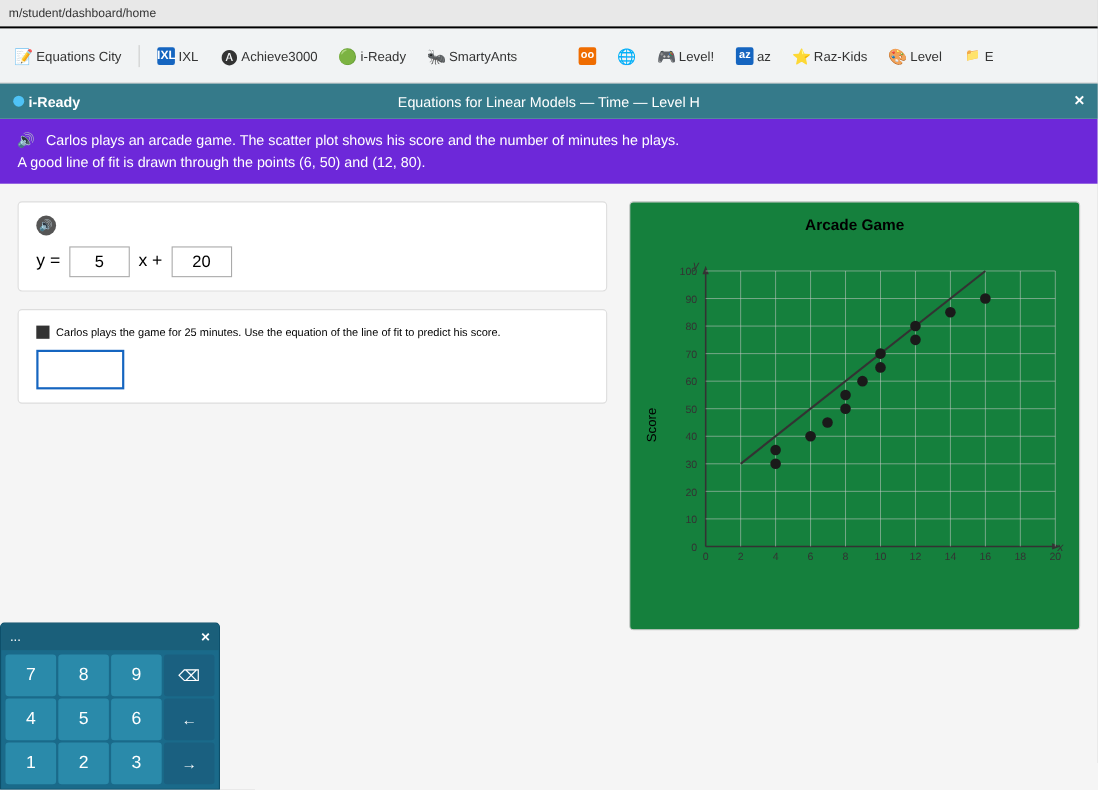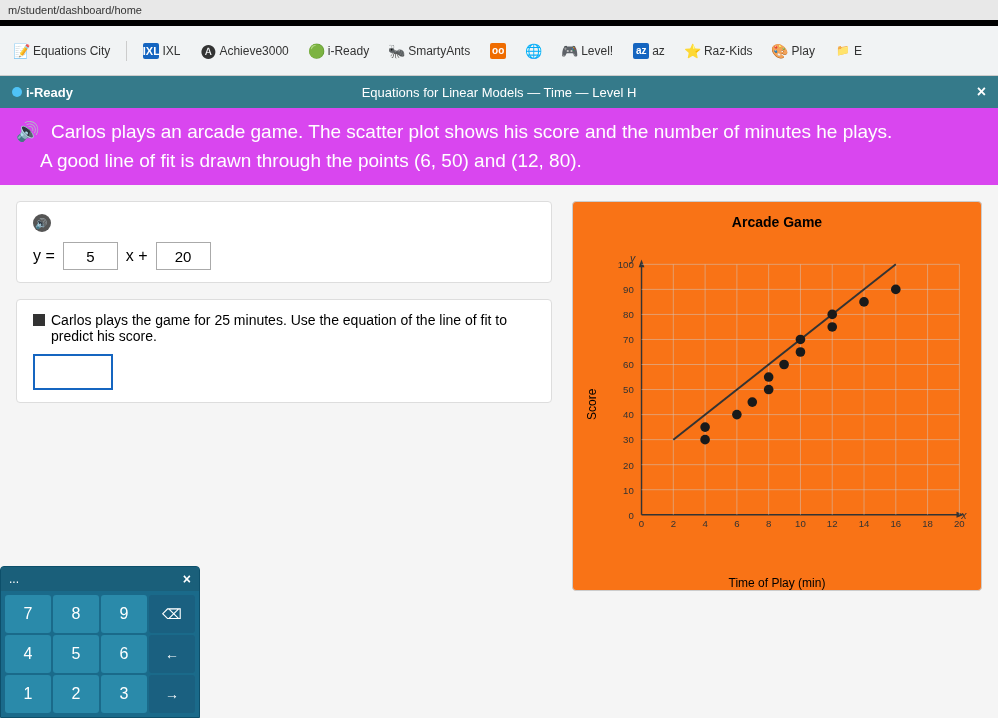--- a/index.html
+++ b/index.html
@@ -14,21 +14,21 @@
 
     
     .browser-bar {
       height: 26px;
       background: #e8e8e8;
       display: flex;
       align-items: center;
       padding: 0 8px;
       font-size: 11px;
       color: #333;
-      border-bottom: 6px solid #000000;
+      border-bottom: 2px solid #000000;
     }
 
     
     .bookmark-bar {
       height: 50px;
       background: #f1f3f4;
       display: flex;
       align-items: center;
       padding: 0 6px;
       gap: 4px;
@@ -101,24 +101,24 @@
     .main-content {
       background: #f5f5f5;
       height: calc(718px - 26px - 50px - 32px);
       display: flex;
       flex-direction: column;
       overflow: hidden;
     }
 
     
     .problem-header {
-      background: #d946ef;
+      background: #6d28d9;
       color: white;
       padding: 10px 16px;
-      font-size: 19px;
+      font-size: 13px;
       line-height: 1.5;
     }
 
     
     .problem-body {
       display: flex;
       flex: 1;
       padding: 16px;
       gap: 20px;
     }
@@ -183,24 +183,24 @@
 
     
     .predict-section {
       background: white;
       border: 1px solid #ddd;
       padding: 12px 16px;
       border-radius: 4px;
     }
 
     .predict-label {
-      font-size: 14px;
+      font-size: 10px;
       margin-bottom: 10px;
       display: flex;
-      align-items: flex-start;
+      align-items: flex-end;
       gap: 6px;
     }
 
     .bullet-square {
       width: 12px;
       height: 12px;
       background: #333;
       display: inline-block;
       flex-shrink: 0;
       margin-top: 2px;
@@ -267,21 +267,21 @@
       font-size: 14px;
     }
 
     .keypad-btn.enter {
       background: #1a6080;
       font-size: 14px;
     }
 
     
     .chart-container {
-      background: #f97316;
+      background: #15803d;
       border: 1px solid #ccc;
       padding: 12px;
       border-radius: 4px;
       height: 390px;
     }
 
     .chart-title {
       text-align: center;
       font-weight: bold;
       font-size: 14px;
@@ -349,40 +349,40 @@
   </div>
   <div class="bookmark-item">
     <span class="bookmark-icon">🟢</span>
     <span>i-Ready</span>
   </div>
   <div class="bookmark-item">
     <span class="bookmark-icon">🐜</span>
     <span>SmartyAnts</span>
   </div>
   <div class="bookmark-item">
-    <span class="bookmark-icon" style="font-size:10px;font-weight:bold;background:#ef6c00;color:white;border-radius:2px;padding:1px 2px;">oo</span>
+    <span class="bookmark-icon" style="font-size:10px;font-weight:bold;background:#ef6c00;color:white;border-radius:2px;padding:1px 2px;margin-left:36px;">oo</span>
   </div>
   <div class="bookmark-item">
     <span class="bookmark-icon">🌐</span>
   </div>
   <div class="bookmark-item">
     <span class="bookmark-icon">🎮</span>
     <span>Level!</span>
   </div>
   <div class="bookmark-item">
     <span class="bookmark-icon" style="font-size:10px;font-weight:bold;background:#1565c0;color:white;border-radius:2px;padding:1px 3px;">az</span>
     <span>az</span>
   </div>
   <div class="bookmark-item">
     <span class="bookmark-icon">⭐</span>
     <span>Raz-Kids</span>
   </div>
   <div class="bookmark-item">
     <span class="bookmark-icon">🎨</span>
-    <span>Play</span>
+    <span>Level</span>
   </div>
   <div class="bookmark-item">
     <span class="bookmark-icon" style="font-size:11px;">📁</span>
     <span>E</span>
   </div>
 </div>
 
 <div class="iready-tab-bar">
   <div class="iready-logo">
     <div class="iready-logo-dot"></div>
@@ -391,21 +391,21 @@
   <span>Equations for Linear Models — Time — Level H</span>
   <div class="close-x">×</div>
 </div>
 
 <div class="main-content">
 
   <div class="problem-header">
     <span style="cursor:pointer; margin-right:6px;">🔊</span>
     <span>Carlos plays an arcade game. The scatter plot shows his score and the number of minutes he plays.</span>
     <br>
-    <span style="margin-left: 24px;">A good line of fit is drawn through the points (6, 50) and (12, 80).</span>
+    <span style="">A good line of fit is drawn through the points (6, 50) and (12, 80).</span>
   </div>
 
   <div class="problem-body">
 
     <div class="left-panel">
 
       <div class="equation-section">
         <div class="eq-label">
           <span class="speaker-icon">🔊</span>
         </div>
@@ -516,21 +516,20 @@
               <circle cx="238" cy="75" r="5" fill="#1a1a1a"></circle>
 
               <circle cx="238" cy="62" r="5" fill="#1a1a1a"></circle>
 
               <circle cx="271" cy="49" r="5" fill="#1a1a1a"></circle>
 
               <circle cx="304" cy="36" r="5" fill="#1a1a1a"></circle>
             </svg>
           </div>
         </div>
-        <div class="x-axis-label">Time of Play (min)</div>
       </div>
     </div>
 
   </div>
 </div>
 
 <div class="keypad">
   <div class="keypad-header">
     <span>...</span>
     <span class="keypad-close">×</span>

